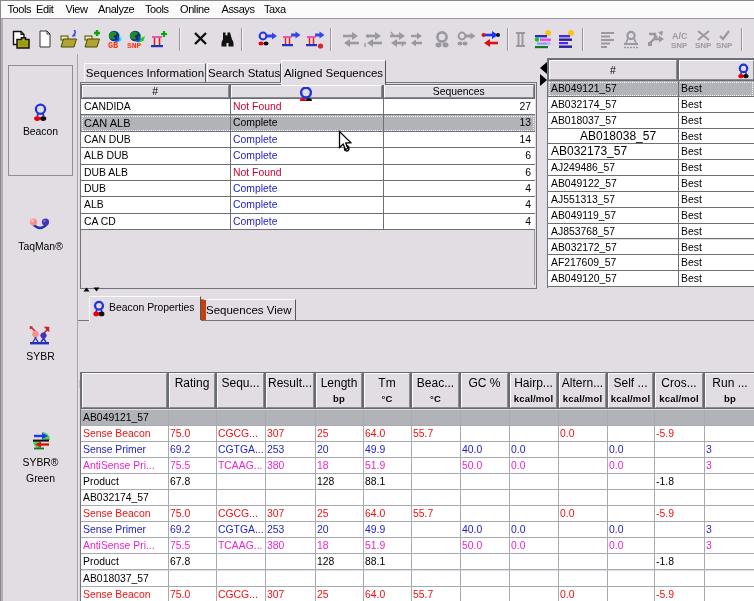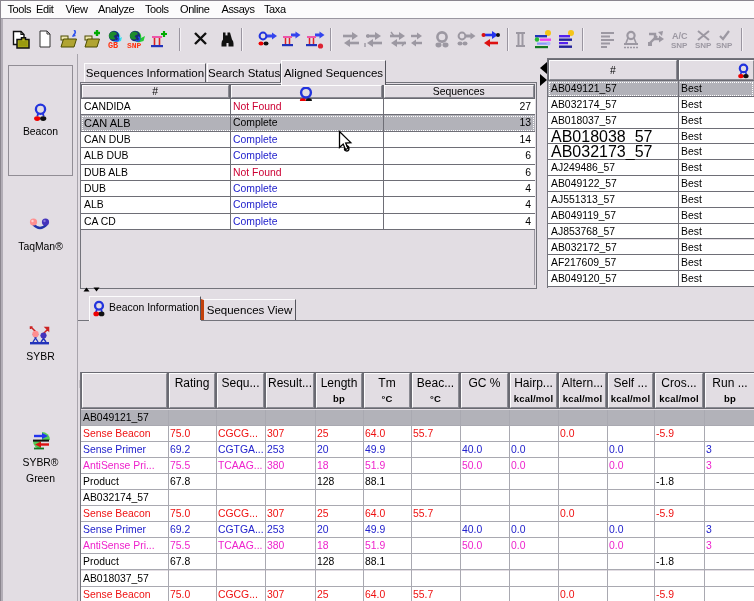--- a/index.html
+++ b/index.html
@@ -374,24 +374,24 @@
 <div class="a" style="left:549px;top:82.0px;width:204px;height:13.85px;border:1px dotted #fff"></div>
 <div class="a" style="left:551px;top:81.0px;font-size:10.4px;line-height:15.85px;color:#000">AB049121_57</div>
 <div class="a" style="left:681px;top:81.0px;font-size:10.4px;line-height:15.85px;color:#000">Best</div>
 <div class="a" style="left:548px;top:96.85px;width:206px;height:15.85px;background:#fff;border-bottom:1px solid #6e6e76"></div>
 <div class="a" style="left:551px;top:96.85px;font-size:10.4px;line-height:15.85px;color:#000">AB032174_57</div>
 <div class="a" style="left:681px;top:96.85px;font-size:10.4px;line-height:15.85px;color:#000">Best</div>
 <div class="a" style="left:548px;top:112.7px;width:206px;height:15.85px;background:#fff;border-bottom:1px solid #6e6e76"></div>
 <div class="a" style="left:551px;top:112.7px;font-size:10.4px;line-height:15.85px;color:#000">AB018037_57</div>
 <div class="a" style="left:681px;top:112.7px;font-size:10.4px;line-height:15.85px;color:#000">Best</div>
 <div class="a" style="left:548px;top:128.55px;width:206px;height:15.85px;background:#fff;border-bottom:1px solid #6e6e76"></div>
-<div class="a" style="left:551px;top:128.55px;font-size:16px;line-height:15.85px;color:#000">AB018038_57</div>
+<div class="a" style="left:580px;top:128.55px;font-size:12px;line-height:15.85px;color:#000">AB018038_57</div>
 <div class="a" style="left:681px;top:128.55px;font-size:10.4px;line-height:15.85px;color:#000">Best</div>
 <div class="a" style="left:548px;top:144.4px;width:206px;height:15.85px;background:#fff;border-bottom:1px solid #6e6e76"></div>
-<div class="a" style="left:551px;top:144.4px;font-size:16px;line-height:15.85px;color:#000">AB032173_57</div>
+<div class="a" style="left:551px;top:144.4px;font-size:12px;line-height:15.85px;color:#000">AB032173_57</div>
 <div class="a" style="left:681px;top:144.4px;font-size:10.4px;line-height:15.85px;color:#000">Best</div>
 <div class="a" style="left:548px;top:160.25px;width:206px;height:15.85px;background:#fff;border-bottom:1px solid #6e6e76"></div>
 <div class="a" style="left:551px;top:160.25px;font-size:10.4px;line-height:15.85px;color:#000">AJ249486_57</div>
 <div class="a" style="left:681px;top:160.25px;font-size:10.4px;line-height:15.85px;color:#000">Best</div>
 <div class="a" style="left:548px;top:176.1px;width:206px;height:15.85px;background:#fff;border-bottom:1px solid #6e6e76"></div>
 <div class="a" style="left:551px;top:176.1px;font-size:10.4px;line-height:15.85px;color:#000">AB049122_57</div>
 <div class="a" style="left:681px;top:176.1px;font-size:10.4px;line-height:15.85px;color:#000">Best</div>
 <div class="a" style="left:548px;top:191.95px;width:206px;height:15.85px;background:#fff;border-bottom:1px solid #6e6e76"></div>
 <div class="a" style="left:551px;top:191.95px;font-size:10.4px;line-height:15.85px;color:#000">AJ551313_57</div>
 <div class="a" style="left:681px;top:191.95px;font-size:10.4px;line-height:15.85px;color:#000">Best</div>
@@ -419,22 +419,22 @@
   </div>
 <div class="a" style="left:89px;top:296px;width:112px;height:25px;background:#e2dde3;border-top:1px solid #fdfcfd;border-left:1px solid #fdfcfd;border-right:1px solid #55555d;z-index:5"></div>
 <div class="a" style="left:92px;top:300px;z-index:6">
     <svg width="14" height="17" viewBox="0 0 13 16">
       <path d="M4.6 8.6 L3.6 11.5 M8.4 8.6 L9.4 11.5" stroke="#2233dd" stroke-width="1.6" fill="none"></path>
       <circle cx="6.5" cy="5.4" r="3.7" fill="none" stroke="#2233dd" stroke-width="2.2"></circle>
       <ellipse cx="3.9" cy="13.1" rx="2.7" ry="2.2" fill="#ee0000"></ellipse>
       <ellipse cx="8.9" cy="13.1" rx="2.7" ry="2.2" fill="#111"></ellipse>
     </svg>
   </div>
-<div class="a" style="left:109px;top:296px;font-size:10.4px;line-height:24px;z-index:6">Beacon Information</div>
-<div class="a" style="left:201px;top:299px;width:95px;height:21px;background:#e2dde3;border-top:1px solid #fdfcfd;border-left:3px solid #c2410c;border-right:1px solid #55555d;text-align:center;font-size:11.5px;line-height:21px;white-space:nowrap">Sequences View</div>
+<div class="a" style="left:109px;top:296px;font-size:10.4px;line-height:24px;z-index:6">Beacon Properties</div>
+<div class="a" style="left:201px;top:299px;width:95px;height:21px;background:#e2dde3;border-top:1px solid #fdfcfd;border-left:5px solid #c2410c;border-right:1px solid #55555d;font-size:11.5px;line-height:21px;white-space:nowrap">Sequences View</div>
 <div class="a" style="left:78px;top:320px;width:676px;height:1px;background:#73737b"></div>
 <div class="a" style="left:89.5px;top:320px;width:111px;height:1px;background:#e2dde3;z-index:6"></div>
 <div class="a" style="left:79px;top:378px;font-size:10.8px;color:#000">Result: Taxa Specific/Cross Species Beacon</div>
 <div class="a" style="left:80px;top:372px;width:674px;height:37px;background:#6a6a72"></div>
 <div class="hc" style="left:82px;top:373px;width:85px;height:35px;font-size:12px;padding-top:2px"></div>
 <div class="hc" style="left:169px;top:373px;width:46px;height:35px;font-size:12px;padding-top:2px">Rating</div>
 <div class="hc" style="left:217px;top:373px;width:47px;height:35px;font-size:12px;padding-top:2px">Sequ...</div>
 <div class="hc" style="left:266px;top:373px;width:48px;height:35px;font-size:12px;padding-top:2px">Result...</div>
 <div class="hc" style="left:316px;top:373px;width:46px;height:35px;font-size:12px;padding-top:2px">Length<div style="font-size:9.5px;font-weight:bold;letter-spacing:0.2px;margin-top:3px">bp</div></div>
 <div class="hc" style="left:364px;top:373px;width:46px;height:35px;font-size:12px;padding-top:2px">Tm<div style="font-size:9.5px;font-weight:bold;letter-spacing:0.2px;margin-top:3px">°C</div></div>

